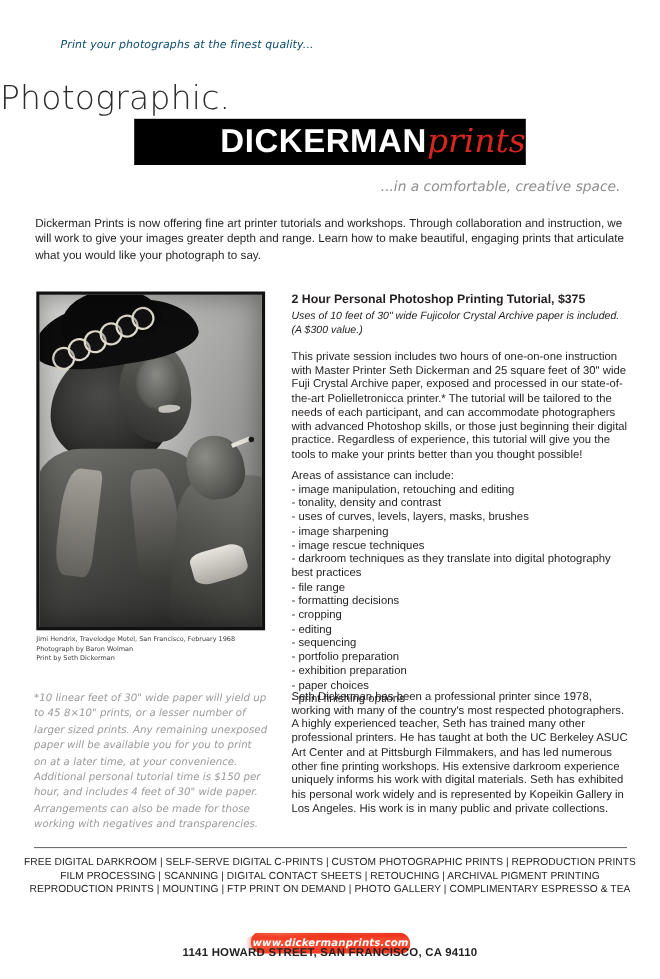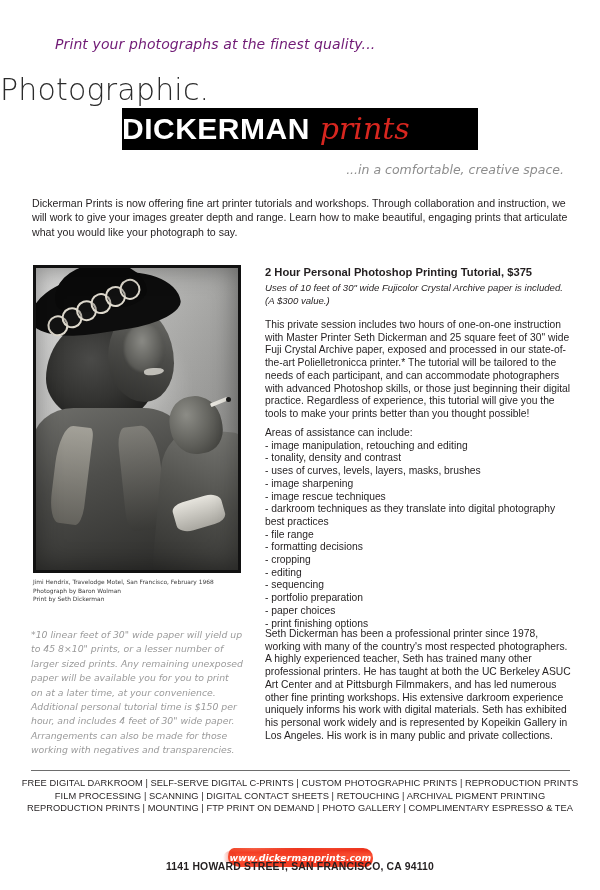--- a/index.html
+++ b/index.html
@@ -21,22 +21,22 @@
     height: 890px;
   }
 
   
   .tagline-top {
     position: absolute;
     left: 55px;
     top: 36px;
     font-family: "DejaVu Sans", sans-serif;
     font-style: italic;
-    font-size: 14px;
-    color: #701a75;
+    font-size: 10px;
+    color: #0c4a6e;
     letter-spacing: 0.1px;
     white-space: nowrap;
   }
   .photographic {
     position: absolute;
     left: 0;
     right: 0;
     top: 72px;
     font-family: "DejaVu Sans", sans-serif;
     font-weight: 300;
@@ -46,22 +46,21 @@
   }
   .logo-bar {
     position: absolute;
     left: 122px;
     top: 108px;
     width: 356px;
     height: 42px;
     background: #000000;
     display: flex;
     align-items: center;
-    justify-content: flex-start;
-    gap: 10px;
+    justify-content: flex-end;
   }
   .logo-dickerman {
     font-family: "Liberation Sans", sans-serif;
     font-weight: bold;
     font-size: 30px;
     color: #ffffff;
     letter-spacing: 0.5px;
     line-height: 1;
   }
   .logo-prints {
@@ -445,20 +444,21 @@
       <li>- uses of curves, levels, layers, masks, brushes</li>
       <li>- image sharpening</li>
       <li>- image rescue techniques</li>
       <li>- darkroom techniques as they translate into digital photography best practices</li>
       <li>- file range</li>
       <li>- formatting decisions</li>
       <li>- cropping</li>
       <li>- editing</li>
       <li>- sequencing</li>
       <li>- portfolio preparation</li>
+      <li>- exhibition preparation</li>
       <li>- paper choices</li>
       <li>- print finishing options</li>
     </ul>
   </div>
 
   <div class="rcol body-para p-bio">Seth Dickerman has been a professional printer since 1978, working with many of the country's most respected photographers. A highly experienced teacher, Seth has trained many other professional printers. He has taught at both the UC Berkeley ASUC Art Center and at Pittsburgh Filmmakers, and has led numerous other fine printing workshops. His extensive darkroom experience uniquely informs his work with digital materials. Seth has exhibited his personal work widely and is represented by Kopeikin Gallery in Los Angeles. His work is in many public and private collections.</div>
 
   <div class="footer-rule"></div>
 
   <div class="services">

